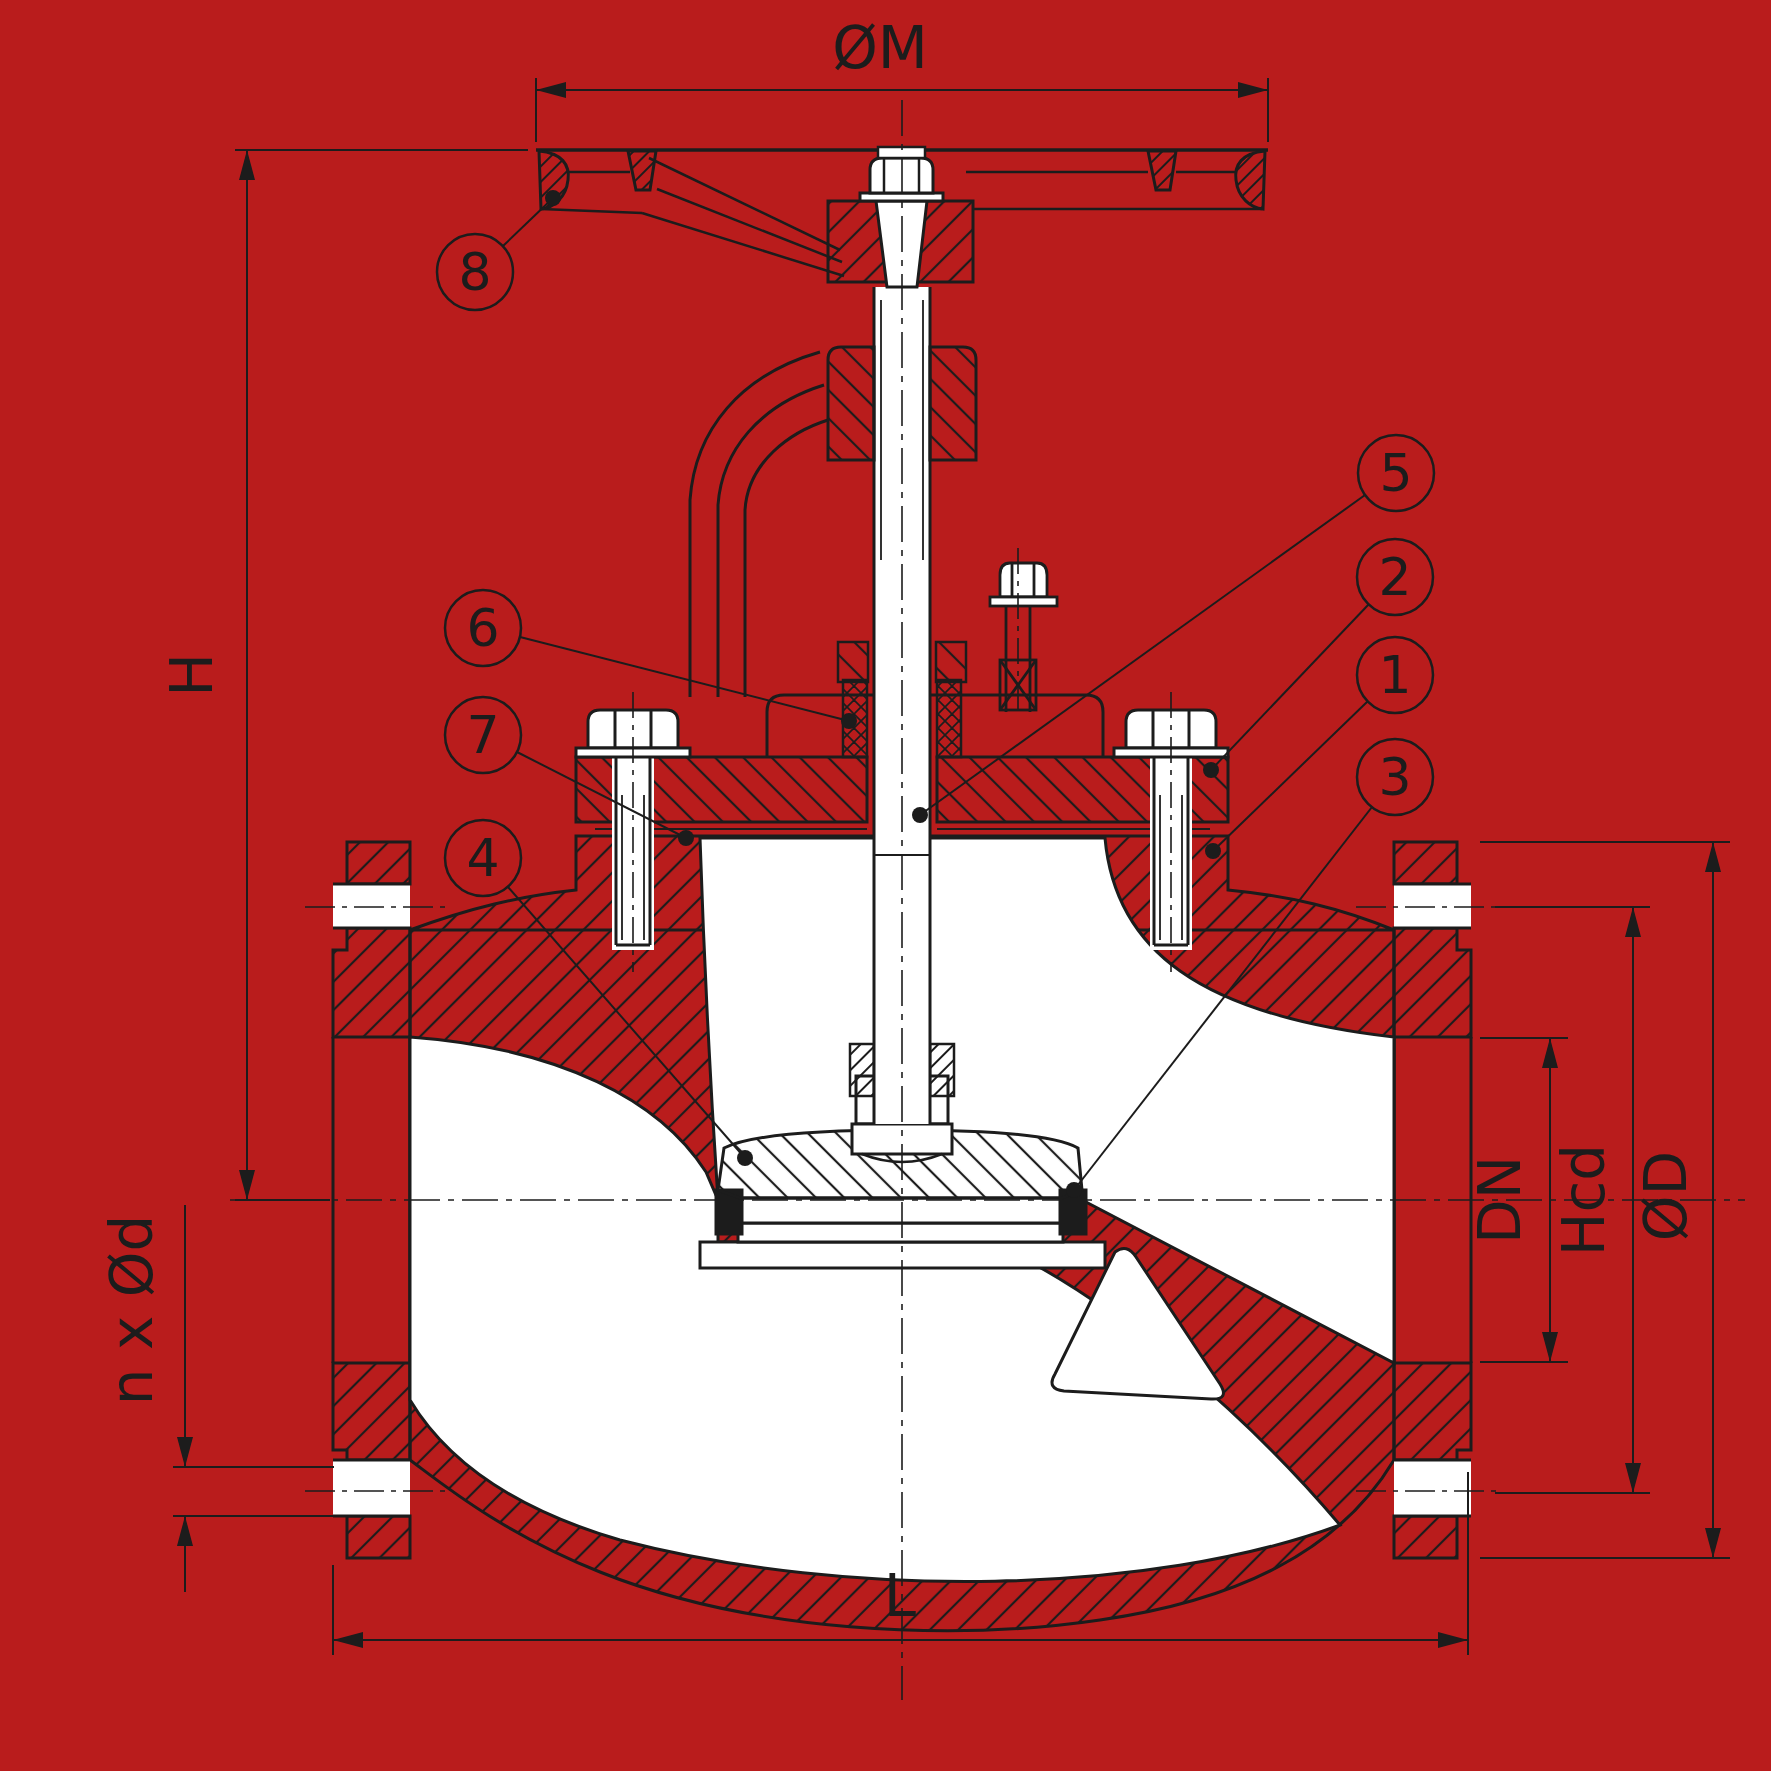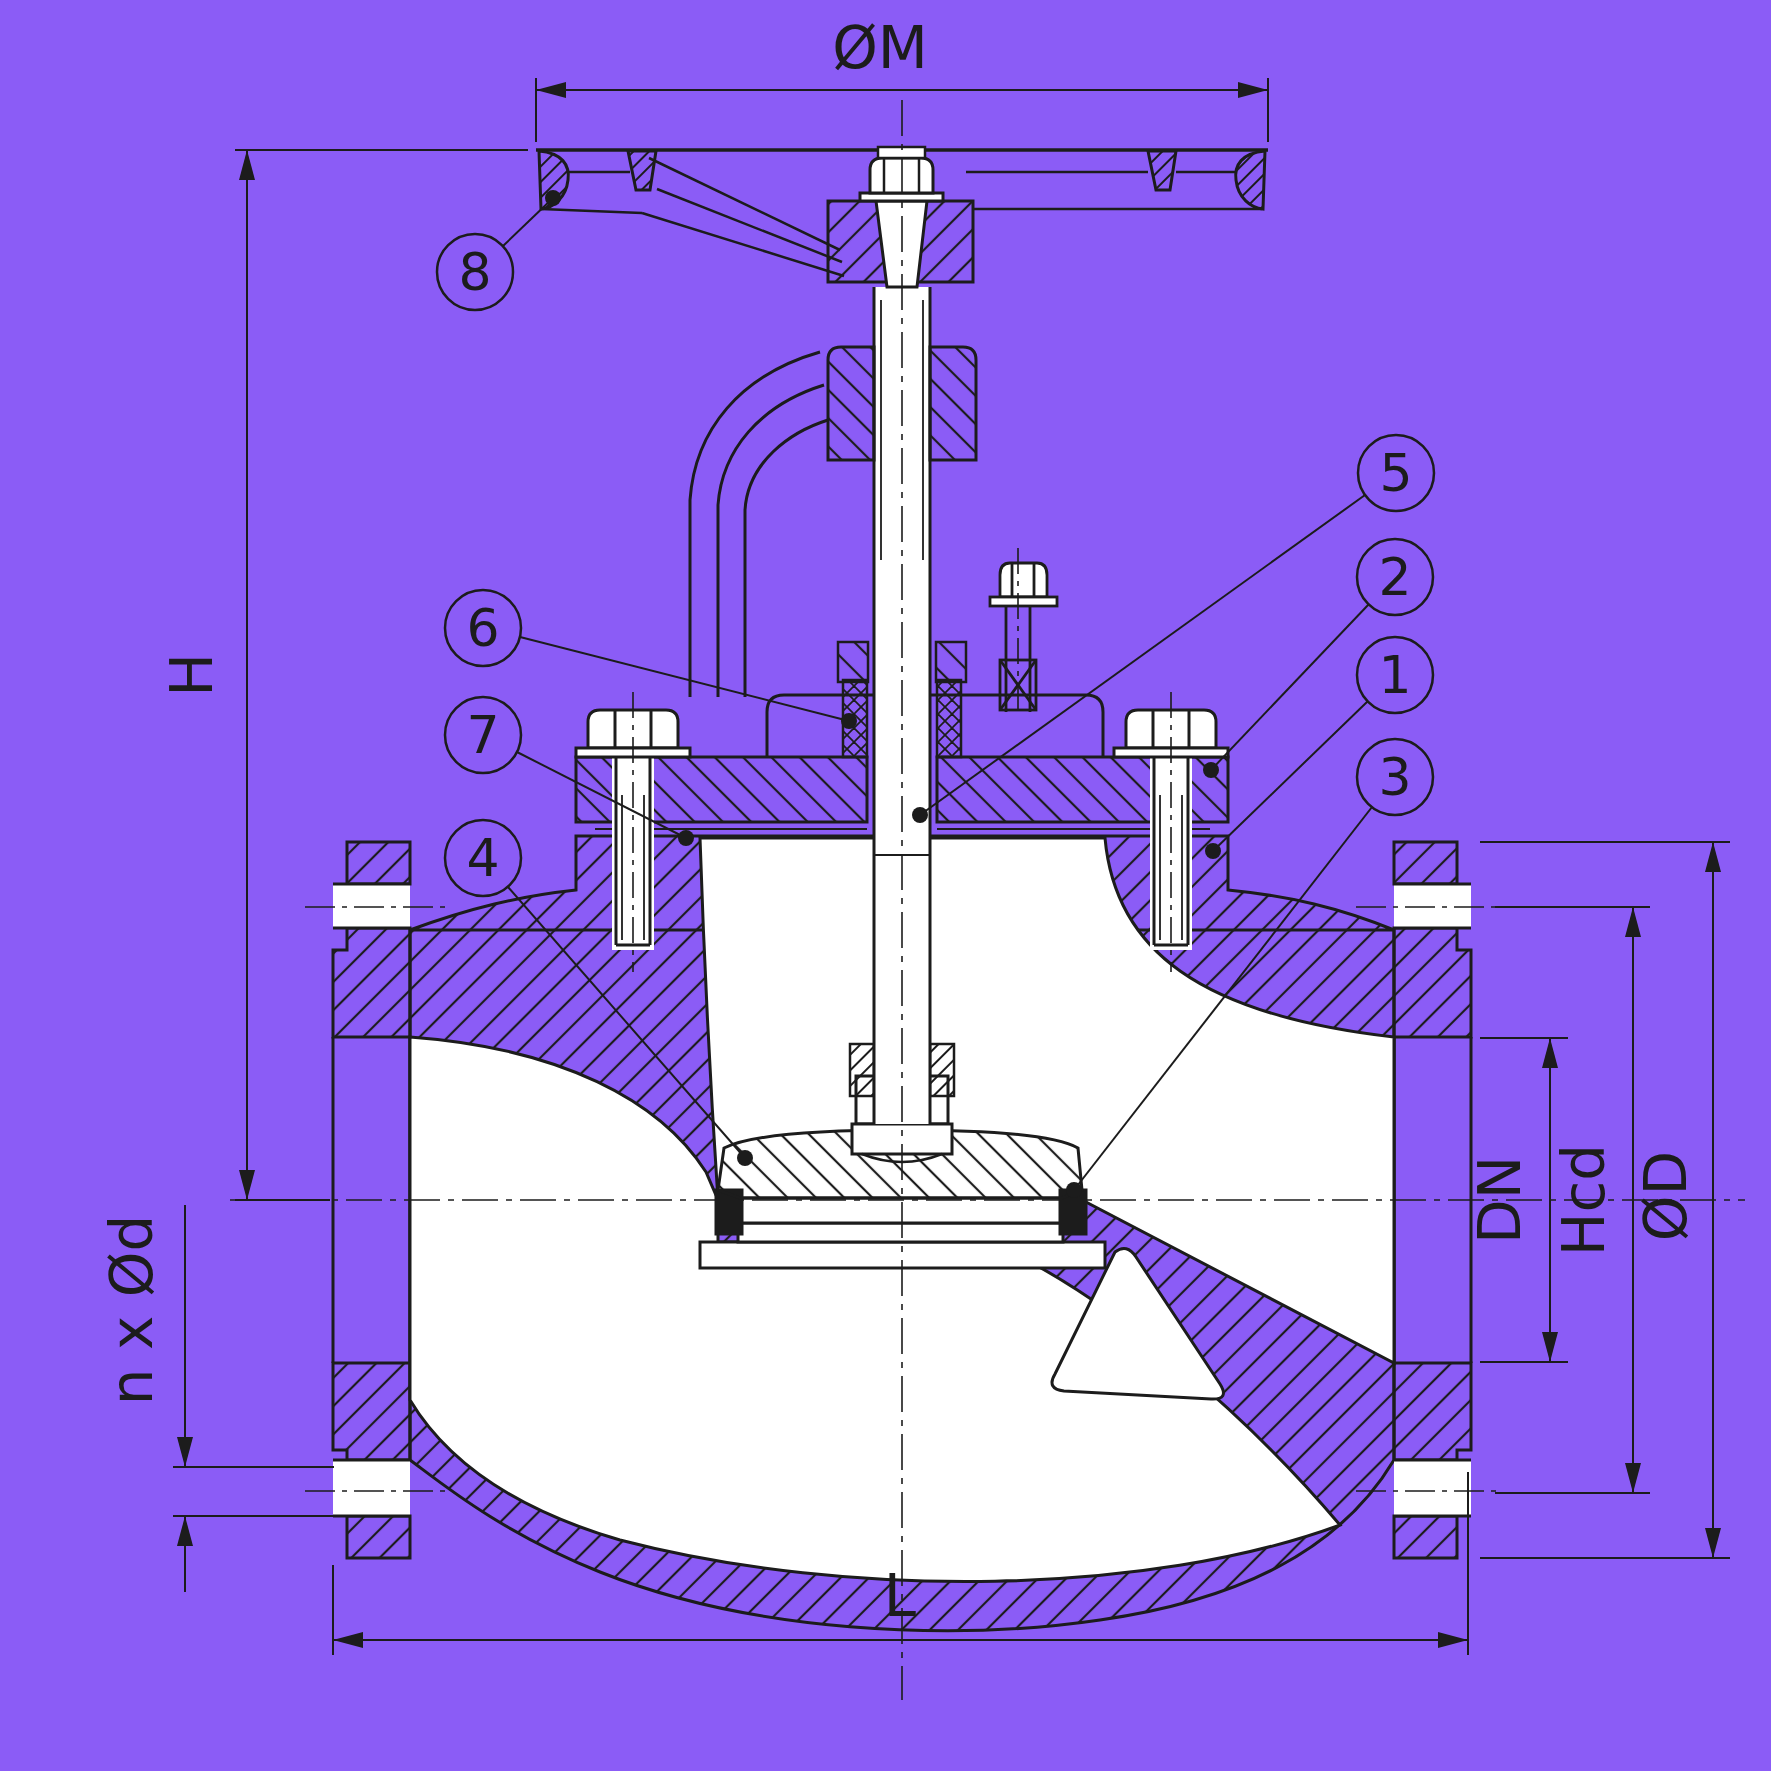--- a/index.html
+++ b/index.html
@@ -1,16 +1,16 @@
 <!DOCTYPE html>
 <html><head>
 <meta charset="utf-8">
 <style>
   html,body{margin:0;padding:0;background:#ffffff;}
-  .stage{width:1771px;height:1771px;position:relative;background:#8b5cf6;overflow:hidden;}
+  .stage{width:1771px;height:1771px;position:relative;background:#b91c1c;overflow:hidden;}
   svg{display:block;}
   text{font-family:"DejaVu Sans",sans-serif;fill:#1c1c1c;}
   .dimlabel{font-size:58px;}
   .balloontxt{font-size:52px;}
 </style>
 </head>
 <body>
 
 <div class="stage">
 <svg width="1771" height="1771" viewBox="0 0 1771 1771">

